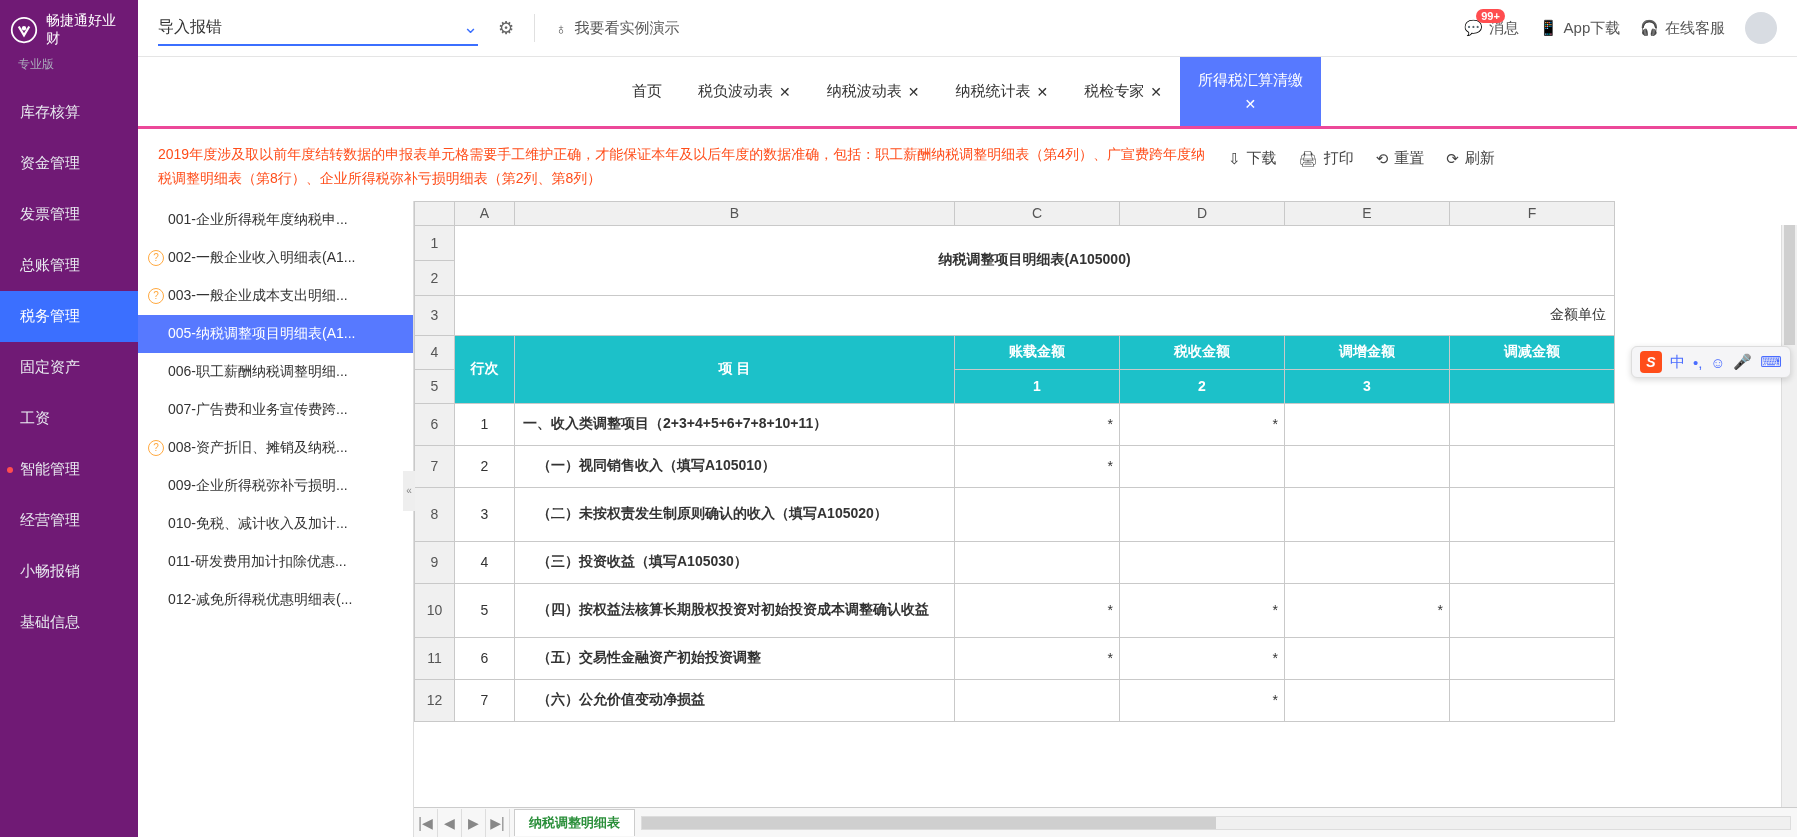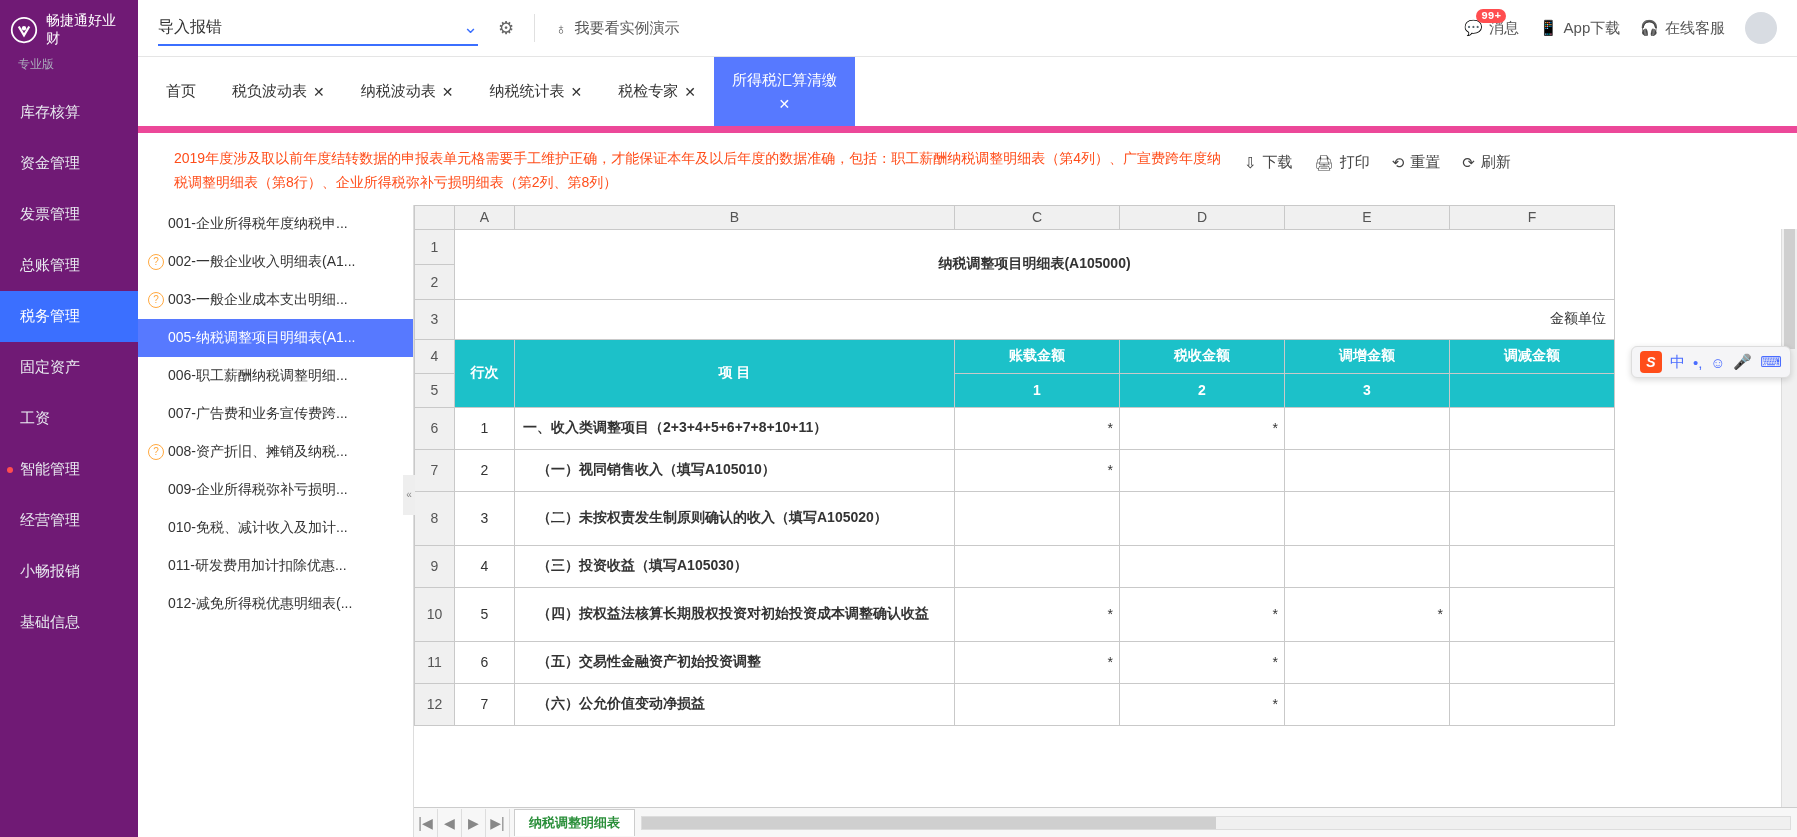--- a/index.html
+++ b/index.html
@@ -24,31 +24,31 @@
 
 .topbar { display: flex; align-items: center; padding: 10px 20px; border-bottom: 1px solid #e5e5e5; gap: 20px; justify-content: center; }
 .import-box { display: flex; align-items: center; gap: 8px; border-bottom: 2px solid #3b6fff; padding: 6px 0; width: 320px; justify-content: space-between; }
 .import-label { color: #333; font-size: 16px; }
 .chev { color: #3b6fff; font-size: 18px; }
 .gear { color: #666; font-size: 18px; }
 .topbar-sep { width: 1px; height: 28px; background: #e0e0e0; }
 .demo-link { display: flex; align-items: center; gap: 8px; color: #555; font-size: 15px; }
 .topbar-right { margin-left: auto; display: flex; align-items: center; gap: 20px; }
 .tb-item { display: flex; align-items: center; gap: 6px; color: #555; position: relative; font-size: 15px; }
-.badge { position: absolute; top: -10px; left: 12px; background: #ff4d4f; color: #fff; font-size: 11px; padding: 1px 5px; border-radius: 8px; font-weight: bold; font-family: Liberation Mono, monospace; }
+.badge { position: absolute; top: -10px; left: 12px; background: #ff4d4f; color: #fff; font-size: 11px; padding: 1px 5px; border-radius: 8px; font-weight: bold; }
 .avatar { width: 32px; height: 32px; border-radius: 50%; background: #d8dce2; }
 
 
-.tabs { display: flex; border-bottom: 7px solid #ec4899; padding: 0 10px; }
+.tabs { display: flex; border-bottom: 3px solid #ec4899; padding: 0 10px; justify-content: center; }
 .tab { padding: 14px 18px; font-size: 15px; display: flex; align-items: center; gap: 6px; cursor: pointer; color: #333; }
 .tab.active { background: #5779ff; color: #fff; flex-direction: column; }
 .tab .close { font-size: 14px; }
 
 
-.notice-row { display: flex; padding: 14px 36px 10px; gap: 20px; align-items: flex-start; }
+.notice-row { display: flex; padding: 14px 20px 10px; gap: 20px; align-items: flex-start; }
 .notice { color: #ff4d1a; font-size: 14px; line-height: 1.7; flex: 1; max-width: 1050px; }
 .actions { display: flex; gap: 22px; align-items: center; margin-top: 6px; }
 .action { display: flex; align-items: center; gap: 6px; color: #444; cursor: pointer; font-size: 15px; }
 
 
 .content { flex: 1; display: flex; overflow: hidden; position: relative; }
 .tree { width: 275px; overflow-y: auto; }
 .tree-item { padding: 10px 14px 10px 30px; font-size: 14px; cursor: pointer; white-space: nowrap; overflow: hidden; text-overflow: ellipsis; position: relative; color: #333; }
 .tree-item.selected { background: #5779ff; color: #fff; }
 .tree-item.q::before { content: "?"; position: absolute; left: 10px; top: 50%; transform: translateY(-50%); width: 14px; height: 14px; border: 1px solid #ffa940; color: #ffa940; border-radius: 50%; font-size: 10px; line-height: 14px; text-align: center; }

